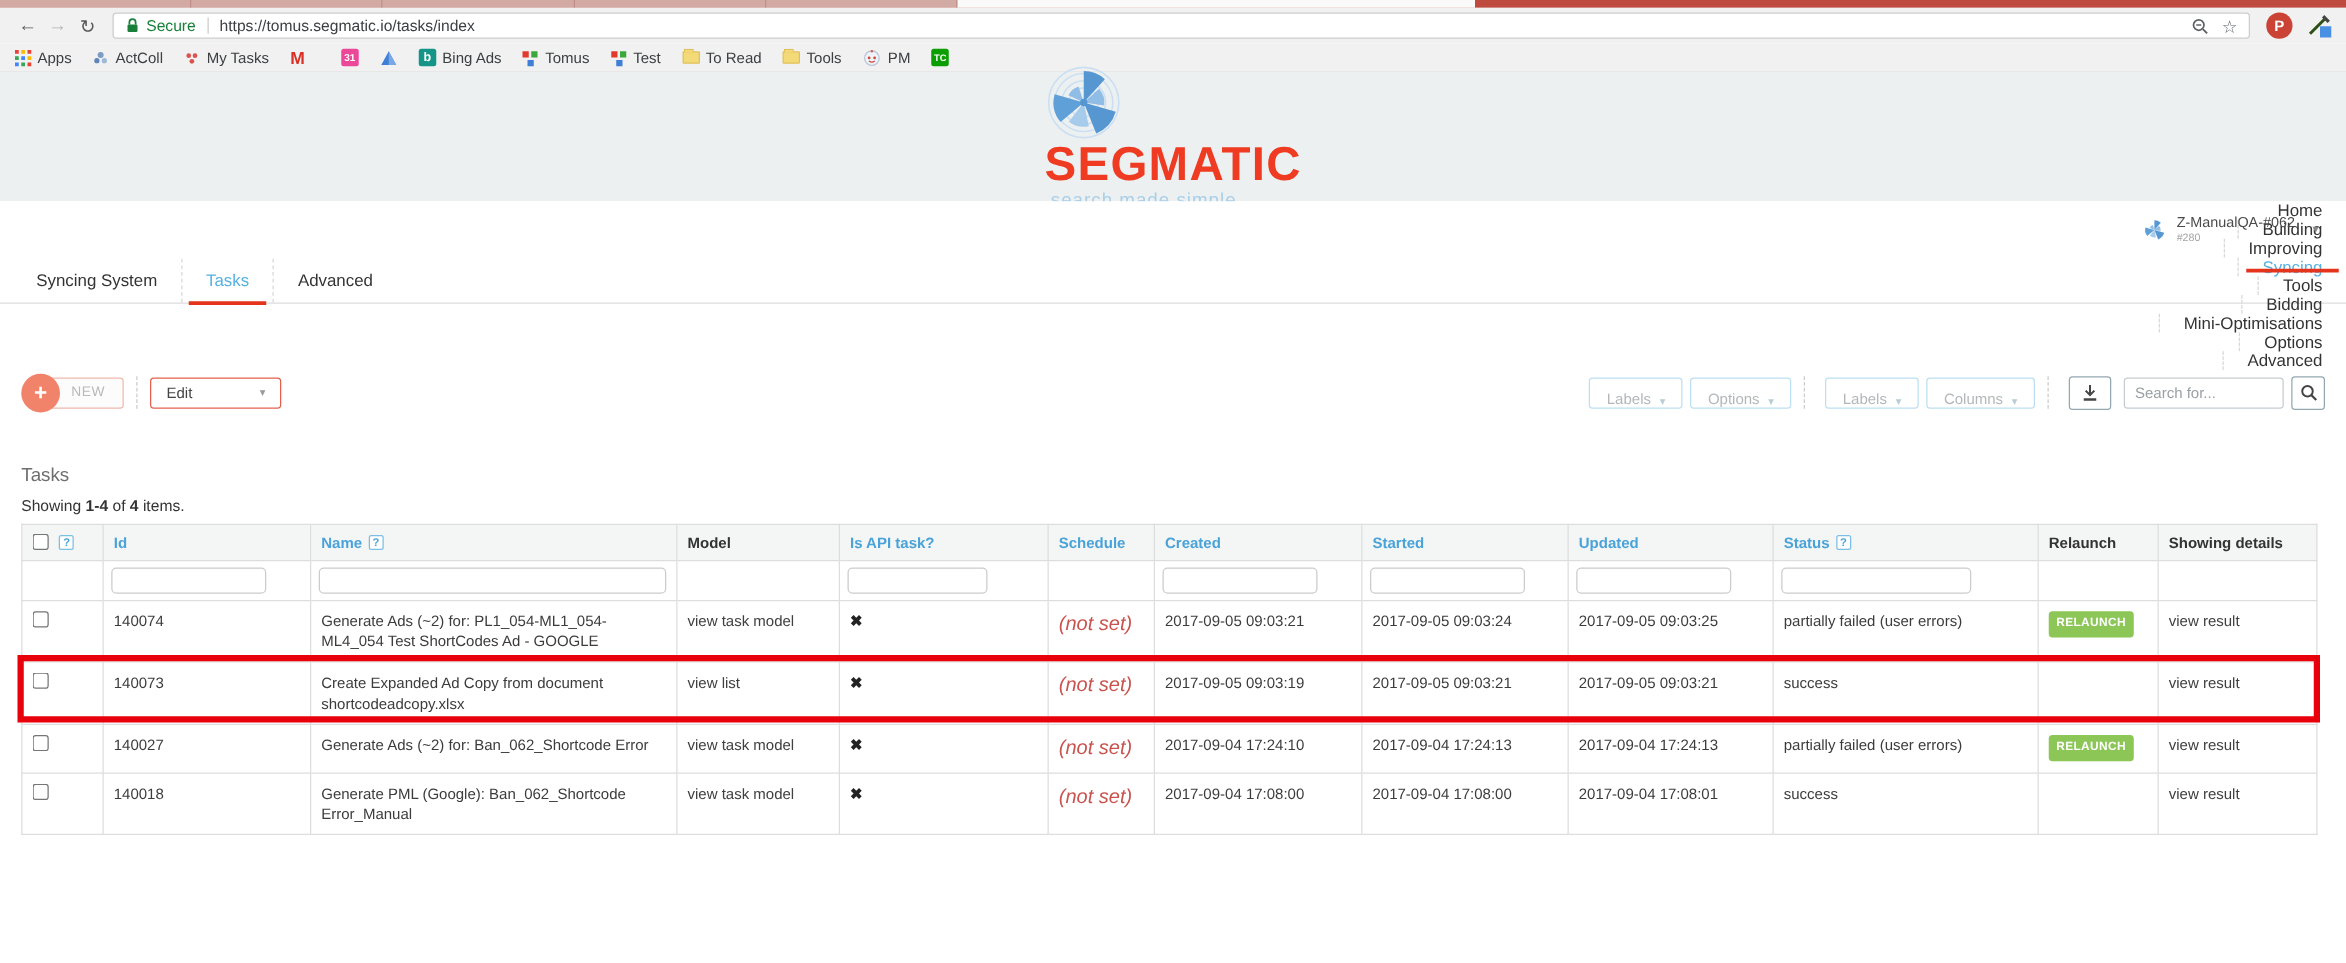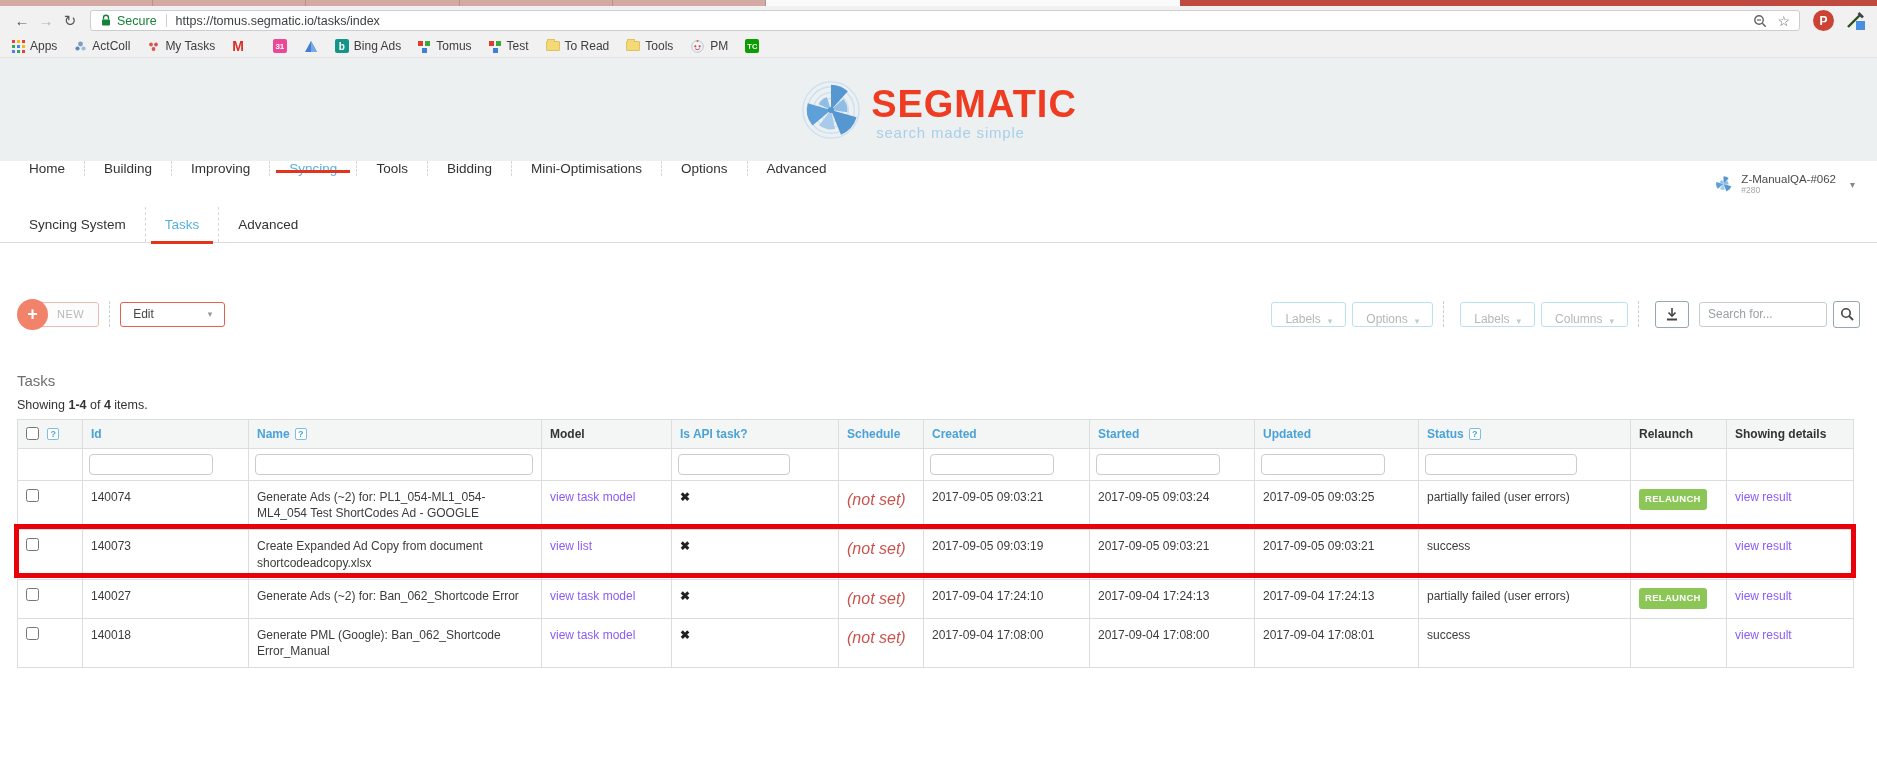--- a/index.html
+++ b/index.html
@@ -40,26 +40,26 @@
   .bing-b { background:#159588; font-size:10px; }
   .tc-sq { background:#0a9e01; font-size:7.5px; }
   .folder { width:14px; height:10px; background:#f3d978; border:1px solid #dfc25e; border-radius:1px; position:relative; }
   .folder::before { content:""; position:absolute; top:-3px; left:0; width:6px; height:2px;
     background:#f3d978; border:1px solid #dfc25e; border-bottom:none; border-radius:1px 1px 0 0; }
   .mini-grid { width:13px; height:13px; position:relative; }
   .mini-grid i { position:absolute; width:5px; height:5px; }
 
   
   .app-header { height:103px; background:#edf0f0; display:flex; align-items:center; justify-content:center; }
-  .logo { display:flex; align-items:flex-end; }
+  .logo { display:flex; align-items:flex-start;flex-direction:column; }
   .logo-name { font-size:38px; font-weight:bold; color:#ee3b22; letter-spacing:1px; line-height:1; }
   .logo-tagline { font-size:15px; color:#a9cfe9; letter-spacing:0.8px; margin-top:1px; padding-left:5px; }
 
   
-  .main-nav { height:46px; background:#fff; display:flex; align-items:flex-start; padding-left:10px; position:relative; }
+  .main-nav { height:46px; background:#fff; display:flex; align-items:flex-end; padding-left:10px; position:relative;flex-direction:column; }
   .nav-item { display:flex; align-items:center; padding:0 19px; font-size:13.5px; color:#333;
     position:relative; cursor:pointer; }
   .nav-item + .nav-item { border-left:1px dashed #d8d8d8; }
   .nav-item.active { color:#57b1e2; }
   .nav-item.active::after { content:""; position:absolute; left:6px; right:6px; bottom:3px; height:3px; background:#e5341c; }
 
   .user-block { position:absolute; right:22px; top:50%; transform:translateY(-50%);
     display:flex; align-items:center; cursor:pointer; }
   .user-names { display:flex; flex-direction:column; line-height:1.15; margin-left:8px; }
   .user-name { font-size:11.5px; color:#4a4a4a; }
@@ -107,21 +107,21 @@
   th, td { border:1px solid #ddd; }
   thead th { background:#f4f5f5; font-weight:bold; text-align:left; padding:7px 8px; }
   th.blue { color:#4aa3d8; cursor:pointer; }
   th.black { color:#333; }
   .q-badge { display:inline-block; width:12px; height:12px; line-height:11px; text-align:center;
     border:1px solid #7bbfe4; color:#4aa3d8; font-size:9px; font-weight:bold; border-radius:2px;
     margin-left:5px; background:#fff; vertical-align:1px; }
   .filter-row td { padding:5px 6px; background:#fff; }
   .filter-input { height:21px; border:1px solid #ccc; border-radius:4px; padding:0 6px; font-size:12px; }
   tbody.data td { padding:8px; vertical-align:top; color:#3c3c3c; line-height:1.35; }
-  .link { color:#8b5cf6; cursor:pointer; }
+  .link { color:#404040; cursor:pointer; }
   .x-mark { font-weight:bold; color:#222; }
   .not-set { color:#c9534f; font-style:italic; font-size:16px; }
   .badge-relaunch { display:inline-block; background:#8bc656; color:#fff; font-size:9.5px; font-weight:bold;
     padding:4px 6px; border-radius:3px; letter-spacing:0.3px; cursor:pointer; }
   input[type="checkbox"] { width:13px; height:13px; cursor:pointer; }
   .red-annotation { position:absolute; left:-3px; top:105px; width:1842px; height:54px;
     border:5px solid #e8000b; pointer-events:none; z-index:4; }
 </style>
 </head>
 <body>

